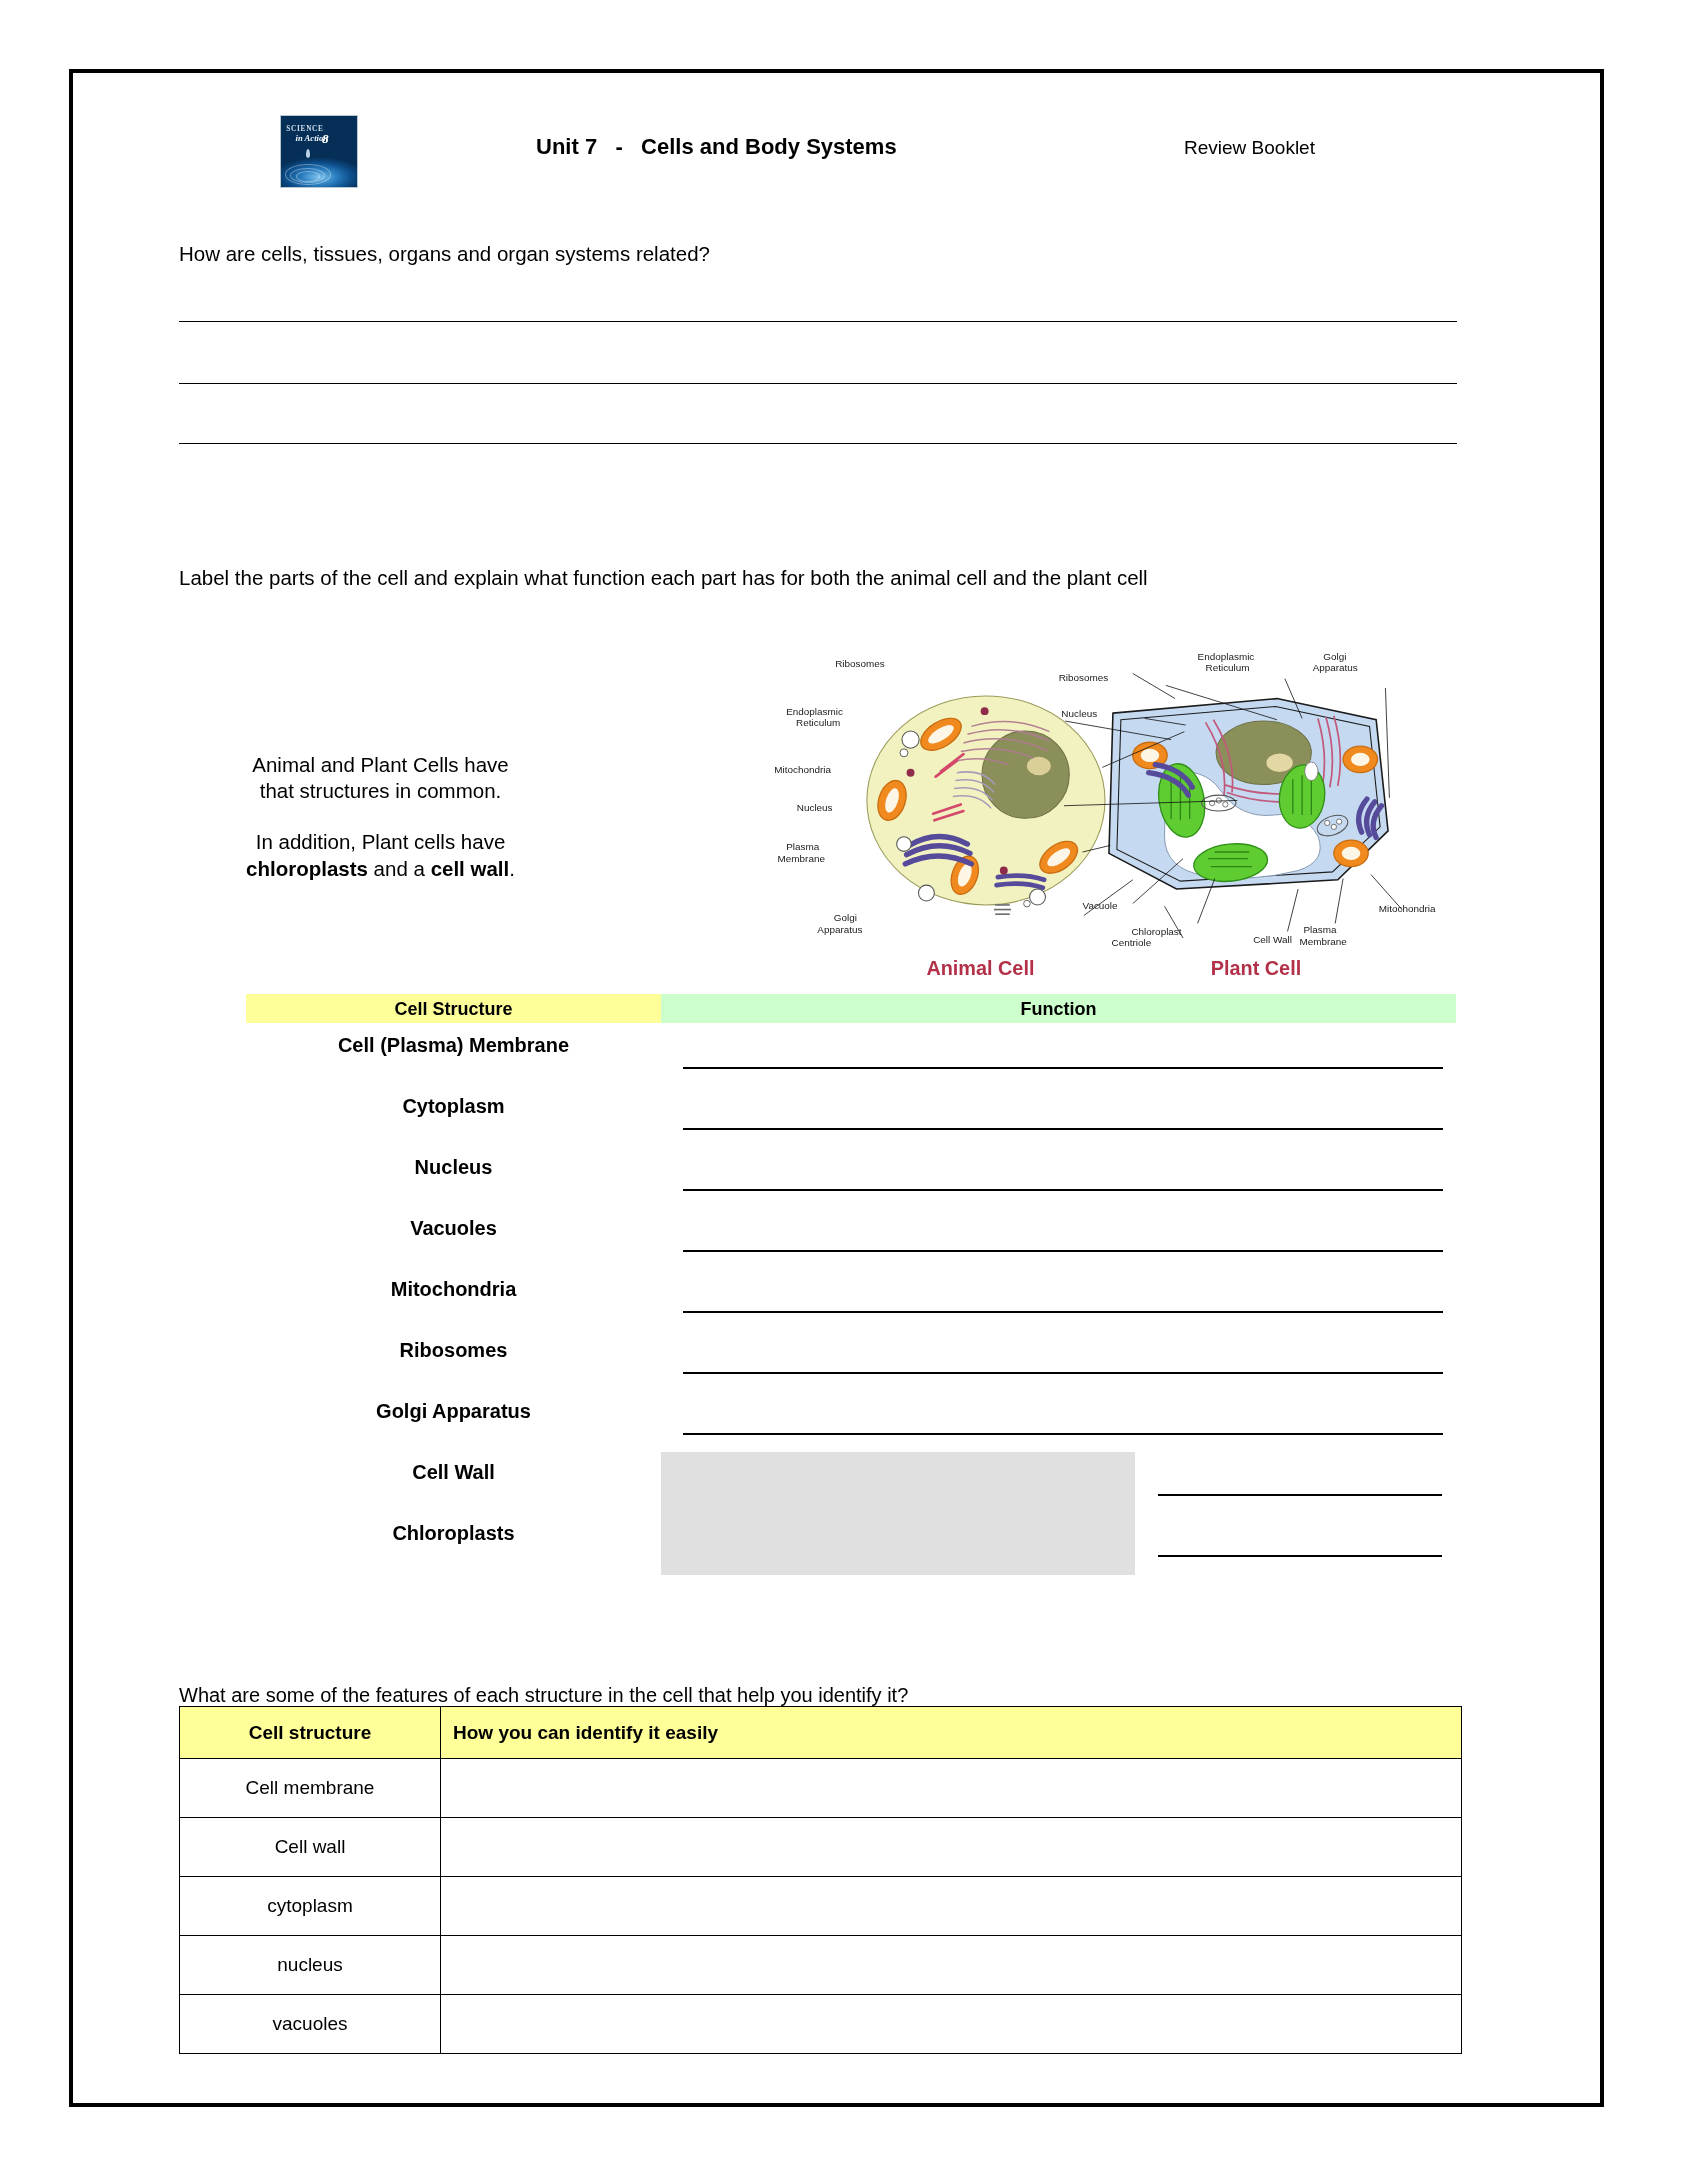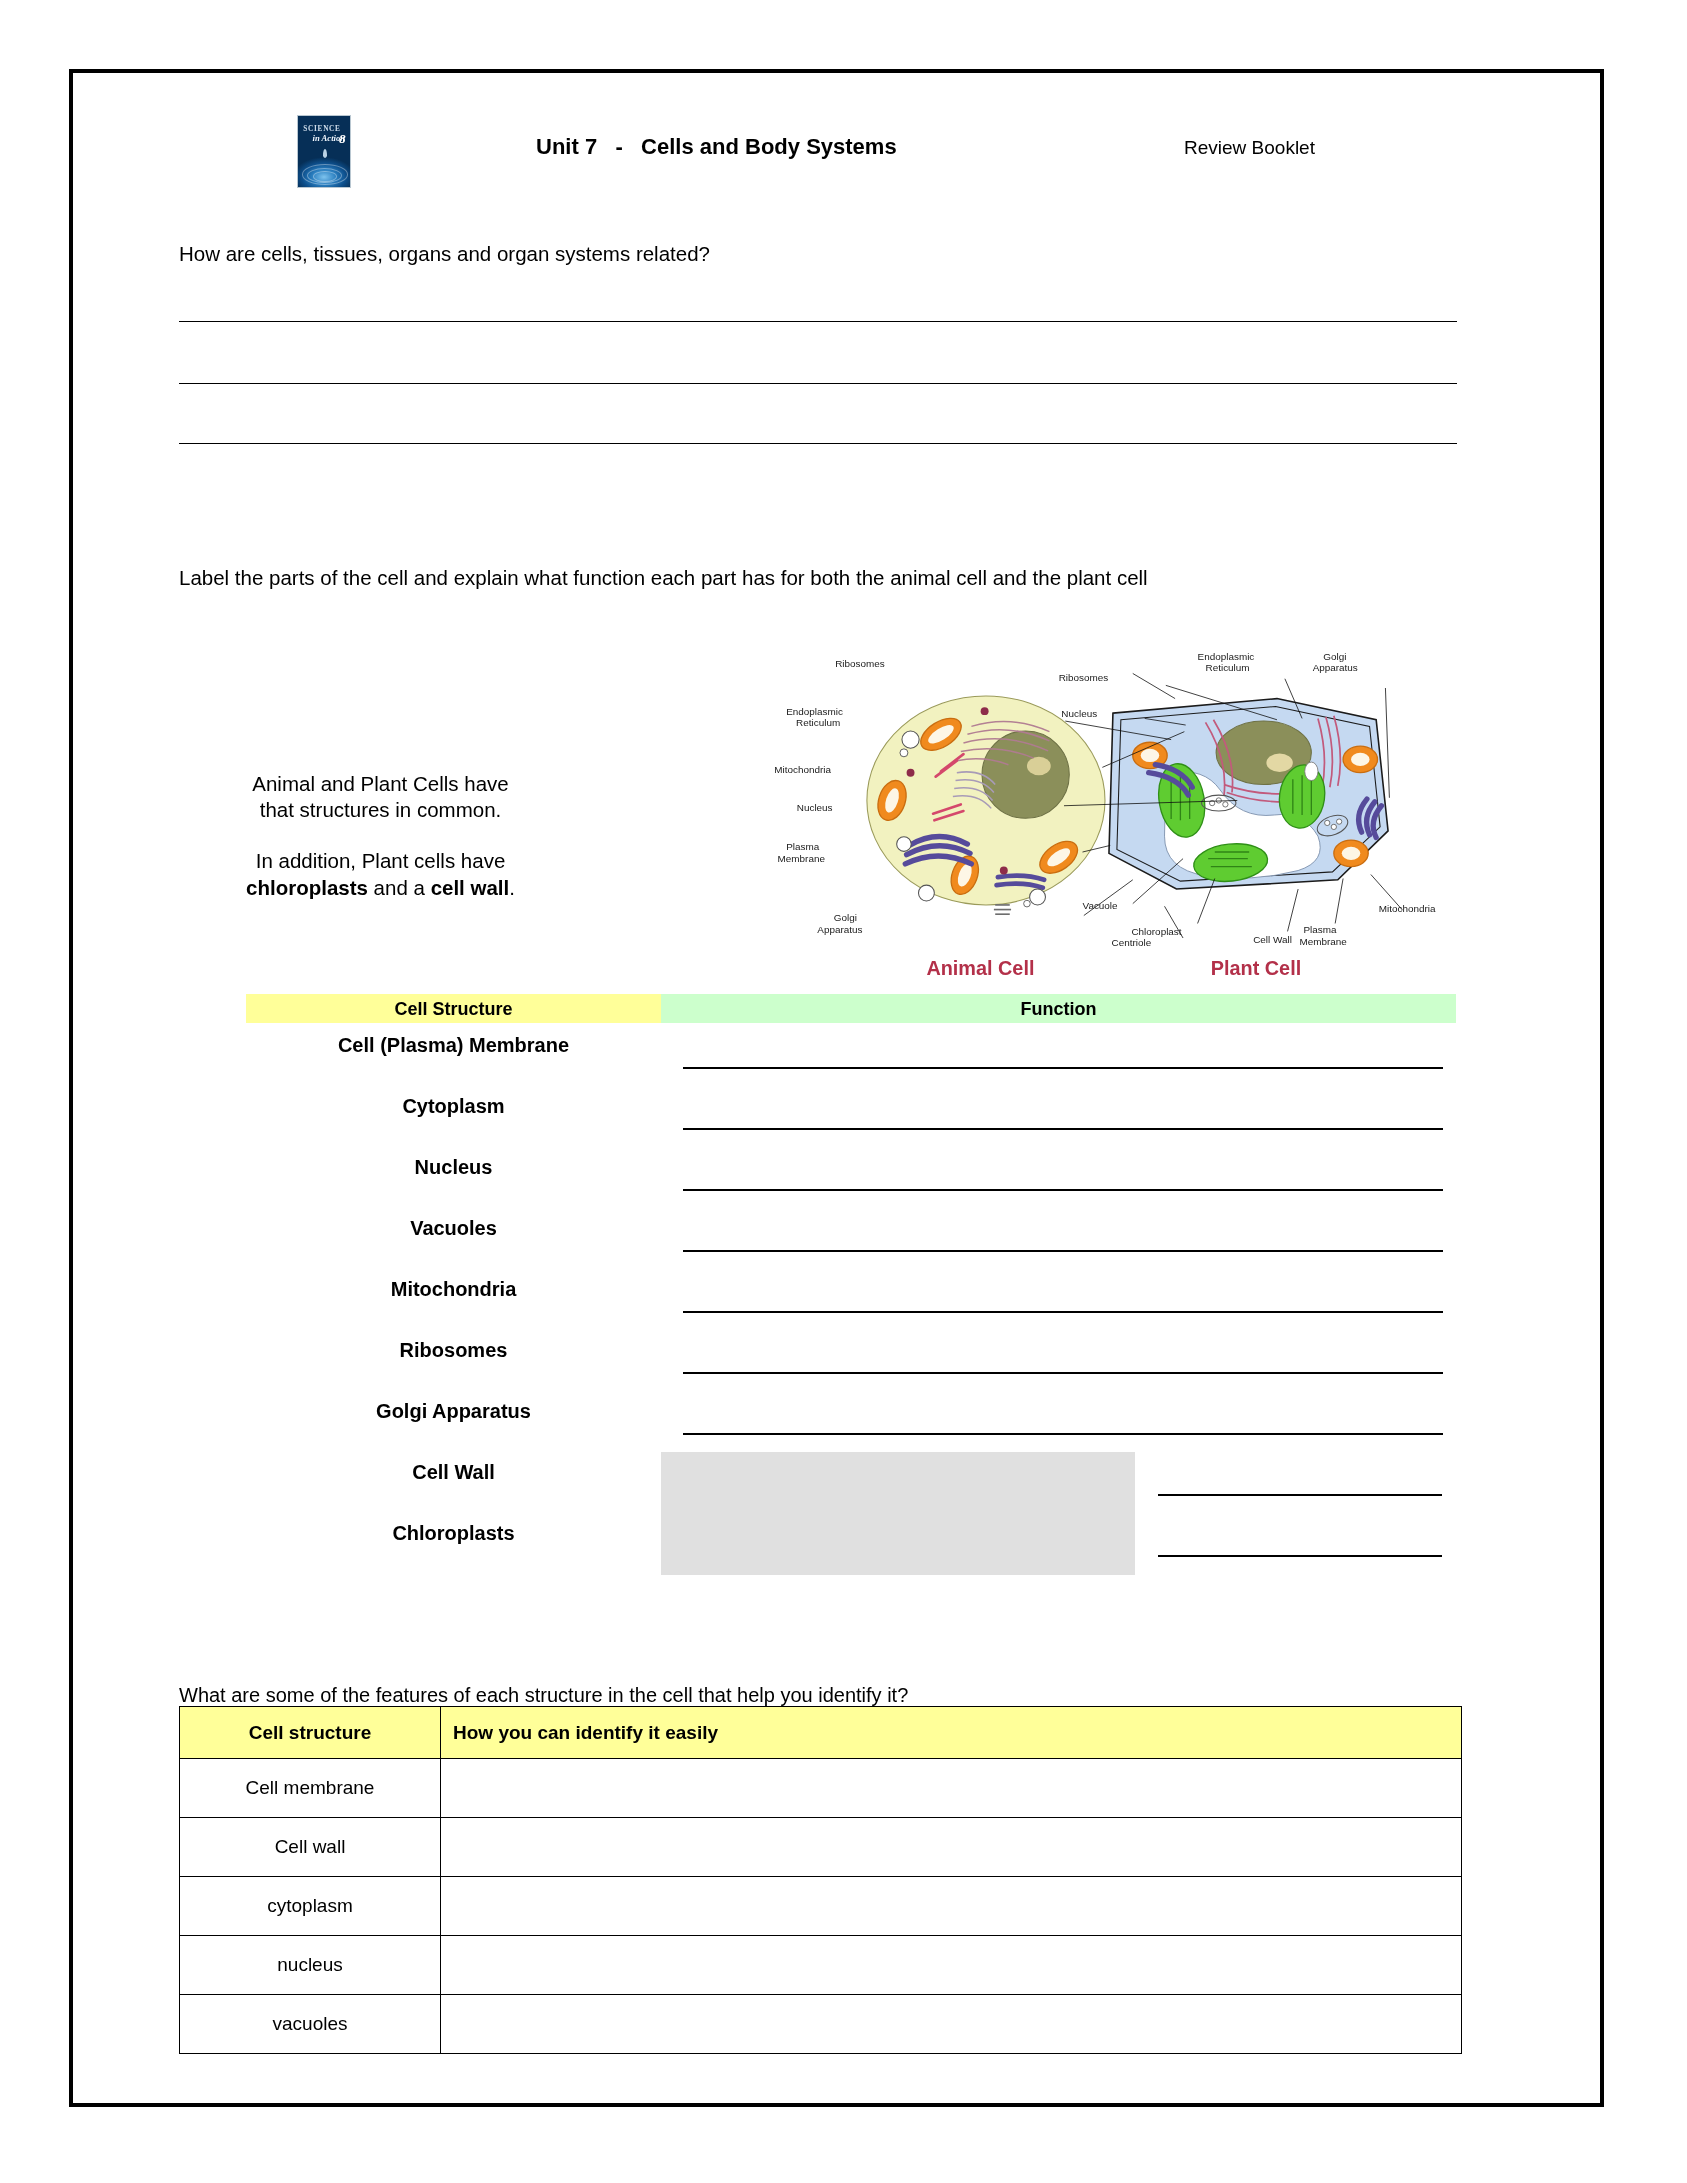--- a/index.html
+++ b/index.html
@@ -33,23 +33,23 @@
   
   .header {
     position: absolute;
     left: 0;
     top: 20px;
     width: 100%;
     height: 99px;
   }
   .book-logo {
     position: absolute;
-    left: 224px;
+    left: 207px;
     top: 22px;
-    width: 54px;
+    width: 78px;
     height: 73px;
     background:
       radial-gradient(ellipse 60% 28% at 50% 86%, #7ec3ee 0%, #2b7fc0 38%, #0d4f8c 70%, #062f57 100%),
       linear-gradient(170deg, #3b9bd6 0%, #1f6fae 30%, #0e4c83 62%, #07355f 100%);
     border: 1.3px solid #b9c7d1;
     box-sizing: border-box;
     overflow: hidden;
   }
   .book-logo .ripple {
     position: absolute;
@@ -134,21 +134,21 @@
     left: 106px;
     top: 457px;
     font-size: 20.5px;
     color: #000;
     margin-top: 36px;
   }
 
   .note-block {
     position: absolute;
     left: 119px;
-    top: 698px;
+    top: 679px;
     width: 377px;
     text-align: center;
     font-size: 20.5px;
     line-height: 1.28;
     color: #000;
   }
   .note-block .para2 { margin-top: 25px; }
   .note-block b { font-weight: bold; }
 
   

